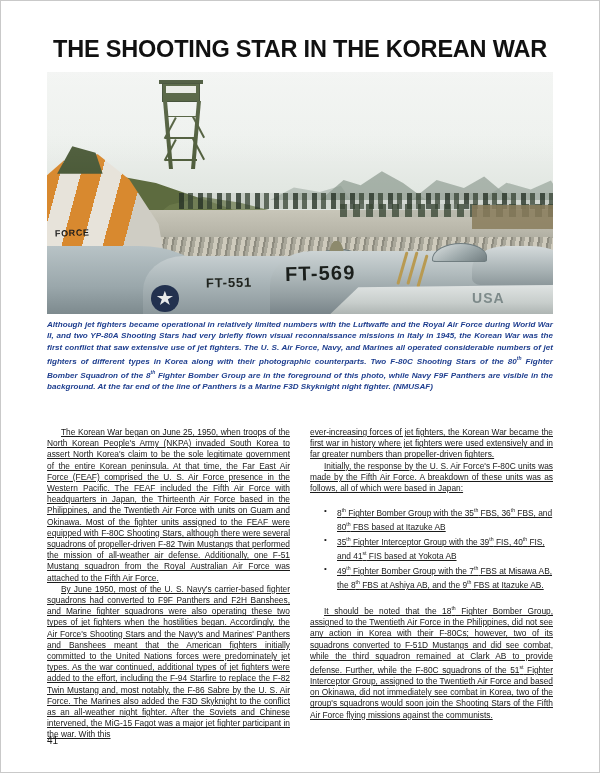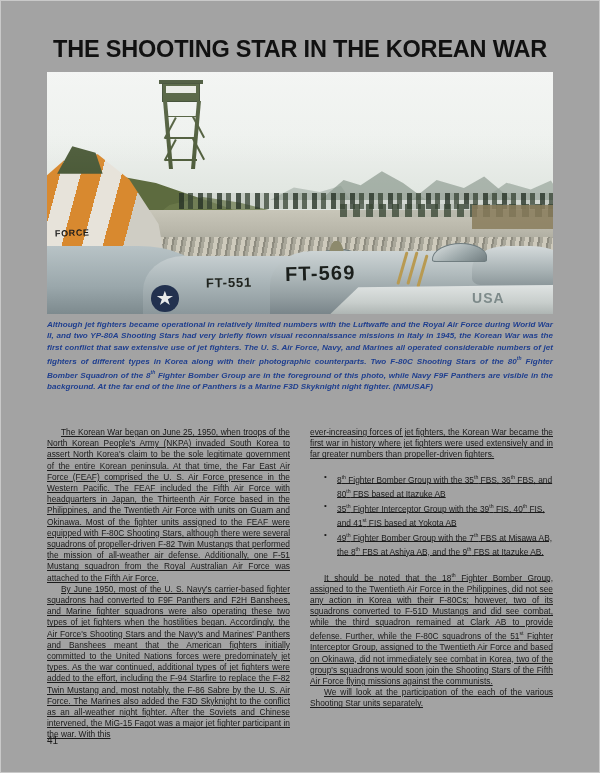--- a/index.html
+++ b/index.html
@@ -7,21 +7,21 @@
     padding: 0;
     background: #e8e8e8;
   }
   body {
     font-family: "Liberation Sans", sans-serif;
   }
   .page {
     position: relative;
     width: 600px;
     height: 773px;
-    background: #a3a3a3;
+    background: #ffffff;
     overflow: hidden;
     box-sizing: border-box;
   }
   .page-border {
     position: absolute;
     left: 0; top: 0;
     width: 600px; height: 773px;
     border: 1px solid #c9c9c9;
     box-sizing: border-box;
     pointer-events: none;
@@ -431,25 +431,25 @@
 
   <div class="caption">Although jet fighters became operational in relatively limited numbers with the Luftwaffe and the Royal Air Force during World War II, and two YP-80A Shooting Stars had very briefly flown visual reconnaissance missions in Italy in 1945, the Korean War was the first conflict that saw extensive use of jet fighters.  The U. S. Air Force, Navy, and Marines all operated considerable numbers of jet fighters of different types in Korea along with their photographic counterparts.  Two F-80C Shooting Stars of the 80<sup>th</sup> Fighter Bomber Squadron of the 8<sup>th</sup> Fighter Bomber Group are in the foreground of this photo, while Navy F9F Panthers are visible in the background.  At the far end of the line of Panthers is a Marine F3D Skyknight night fighter.  (NMUSAF)</div>
 
   <div class="col left">
     <p>The Korean War began on June 25, 1950, when troops of the North Korean People's Army (NKPA) invaded South Korea to assert North Korea's claim to be the sole legitimate government of the entire Korean peninsula.  At that time, the Far East Air Force (FEAF) comprised the U. S. Air Force presence in the Western Pacific.  The FEAF included the Fifth Air Force with headquarters in Japan, the Thirteenth Air Force based in the Philippines, and the Twentieth Air Force with units on Guam and Okinawa.  Most of the fighter units assigned to the FEAF were equipped with F-80C Shooting Stars, although there were several squadrons of propeller-driven F-82 Twin Mustangs that performed the mission of all-weather air defense.  Additionally, one F-51 Mustang squadron from the Royal Australian Air Force was attached to the Fifth Air Force.</p>
     <p>By June 1950, most of the U. S. Navy's carrier-based fighter squadrons had converted to F9F Panthers and F2H Banshees, and Marine fighter squadrons were also operating these two types of jet fighters when the hostilities began.  Accordingly, the Air Force's Shooting Stars and the Navy's and Marines' Panthers and Banshees meant that the American fighters initially committed to the United Nations forces were predominately jet types. As the war continued, additional types of jet fighters were added to the effort, including the F-94 Starfire to replace the F-82 Twin Mustang and, most notably, the F-86 Sabre by the U. S. Air Force.  The Marines also added the F3D Skyknight to the conflict as an all-weather night fighter.  After the Soviets and Chinese intervened, the MiG-15 Fagot was a major jet fighter participant in the war.  With this</p>
   </div>
 
   <div class="col right">
     <p class="noindent">ever-increasing forces of jet fighters, the Korean War became the first war in history where jet fighters were used extensively and in far greater numbers than propeller-driven fighters.</p>
+    <p>Initially, the response by the U. S. Air Force's F-80C units was made by the Fifth Air Force.  A breakdown of these units was as follows, all of which were based in Japan:</p>
     <ul class="bullets">
       <li>8<sup>th</sup> Fighter Bomber Group with the 35<sup>th</sup> FBS, 36<sup>th</sup> FBS, and 80<sup>th</sup> FBS based at Itazuke AB</li>
       <li>35<sup>th</sup> Fighter Interceptor Group with the 39<sup>th</sup> FIS, 40<sup>th</sup> FIS, and 41<sup>st</sup> FIS based at Yokota AB</li>
       <li>49<sup>th</sup> Fighter Bomber Group with the 7<sup>th</sup> FBS at Misawa AB, the 8<sup>th</sup> FBS at Ashiya AB, and the 9<sup>th</sup> FBS at Itazuke AB.</li>
     </ul>
     <div class="spacer-after-bullets"></div>
     <p>It should be noted that the 18<sup>th</sup> Fighter Bomber Group, assigned to the Twentieth Air Force in the Philippines, did not see any action in Korea with their F-80Cs; however, two of its squadrons converted to F-51D Mustangs and did see combat, while the third squadron remained at Clark AB to provide defense.  Further, while the F-80C squadrons of the 51<sup>st</sup> Fighter Interceptor Group, assigned to the Twentieth Air Force and based on Okinawa, did not immediately see combat in Korea, two of the group's squadrons would soon join the Shooting Stars of the Fifth Air Force flying missions against the communists.</p>
-    <p>We will look at the participation of the each of the various Shooting Star units separately.</p>
   </div>
 
   <div class="folio">41</div>
 
 </div>
 
 </body></html>

